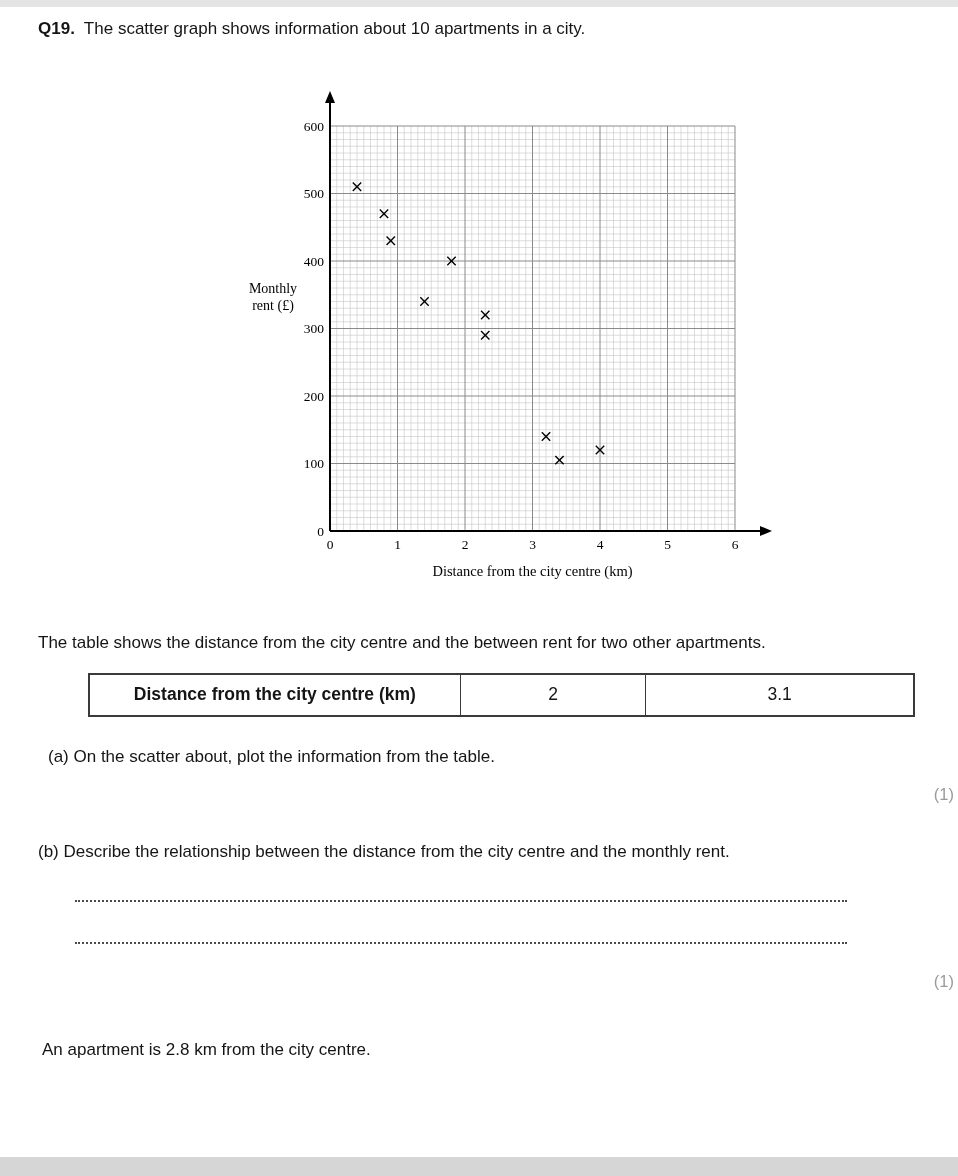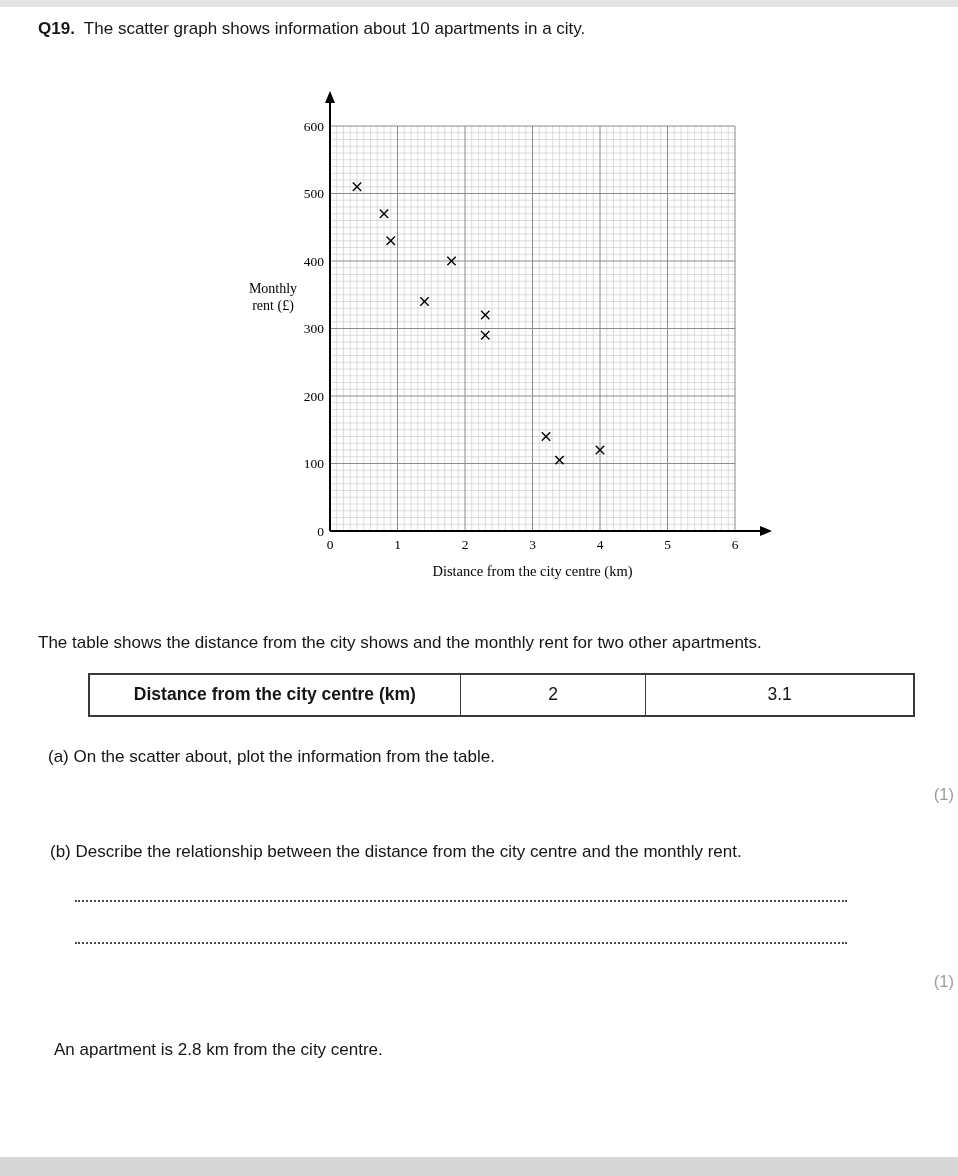--- a/index.html
+++ b/index.html
@@ -29,30 +29,30 @@
   table.data-table th, table.data-table td {
     border:1.5px solid #3a3a3a;
     text-align:center;
     font-size:17.5px;
     height:38px;
     padding:1px 6px;
   }
   table.data-table th { font-weight:bold; }
   .part-a { margin:29px 0 0 10px; }
   .marks { text-align:right; margin:16px -34px 0 0; color:#9b9b9b; font-size:16.5px; }
-  .part-b { margin:37px 0 0 12px; }
+  .part-b { margin:37px 0 0 0; }
   .answer-line {
     margin:36px 0 0 37px;
     width:772px;
     height:0;
     border-bottom:2.5px dotted #4a4a4a;
   }
   .answer-line + .answer-line { margin-top:40px; }
   .marks-b { margin-top:28px; }
-  .statement-c { margin:48px 0 0 16px; }
+  .statement-c { margin:48px 0 0 4px; }
   svg text {
     font-family:"Liberation Serif","DejaVu Serif",serif;
     fill:#000000;
   }
 </style>
 </head>
 <body>
 
 <div class="top-strip"></div>
 
@@ -256,21 +256,21 @@
             <line x1="330.3" y1="380.325" x2="338.7" y2="371.925"></line>
           </g>
           <g>
             <line x1="370.8" y1="361.8" x2="379.2" y2="370.2"></line>
             <line x1="370.8" y1="370.2" x2="379.2" y2="361.8"></line>
           </g>
         </g>
       </svg>
   </figure>
 
-  <p class="table-intro">The table shows the distance from the city shows and the monthly rent for two other apartments.</p>
+  <p class="table-intro">The table shows the distance from the city centre and the between rent for two other apartments.</p>
 
   <table class="data-table">
     <colgroup>
         <col style="width:45%">
         <col style="width:22.5%">
         <col style="width:32.5%">
       </colgroup>
     <tbody>
         <tr>
       <th>Distance from the city centre (km)</th>

